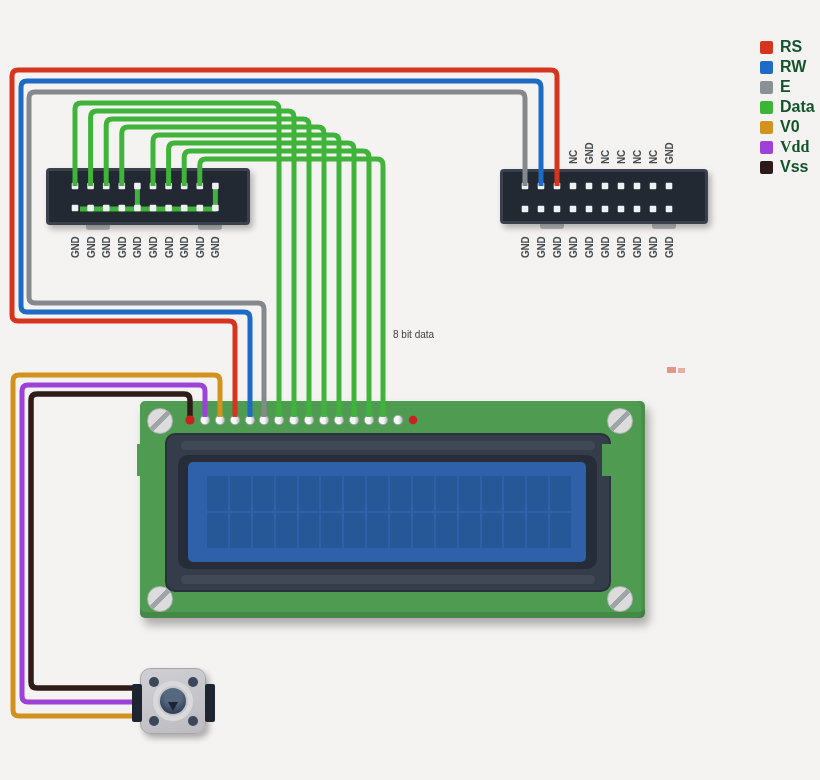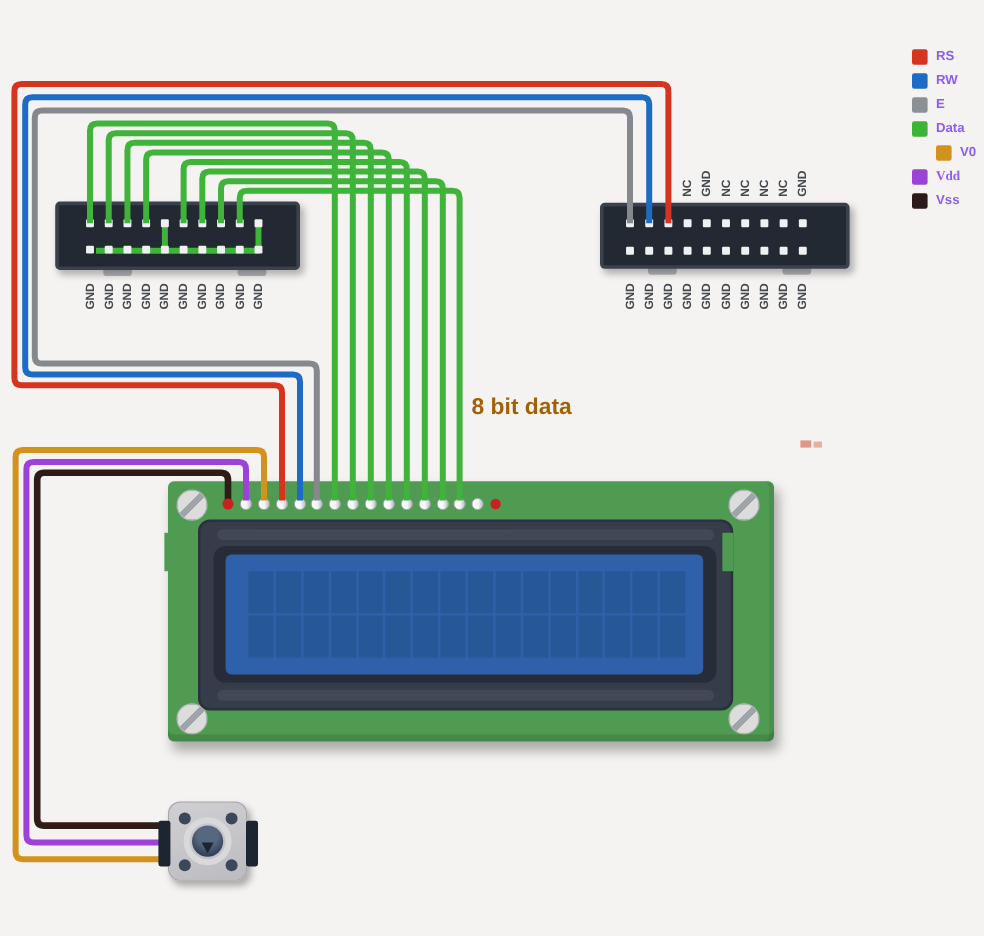--- a/index.html
+++ b/index.html
@@ -3,21 +3,21 @@
 <meta charset="utf-8">
 <style>
   html,body{margin:0;padding:0;background:#f4f3f1;}
   *{box-sizing:border-box;}
   #canvas{position:relative;width:820px;height:780px;background:#f4f3f1;overflow:hidden;
           font-family:"Liberation Sans","DejaVu Sans",sans-serif;}
 
   
   .legend-item{position:absolute;left:760px;display:flex;align-items:center;gap:7px;height:16px;}
   .legend-swatch{width:13px;height:13px;border-radius:2px;flex:0 0 auto;}
-  .legend-label{font-size:11px;font-weight:600;color:#8b5cf6;line-height:14px;}
+  .legend-label{font-size:16px;font-weight:600;color:#14532d;line-height:14px;}
 
   
   .idc{position:absolute;background:#232933;border:3px solid #3a414d;border-radius:4px;
        box-shadow:3px 4px 6px rgba(0,0,0,.28);z-index:1;}
   .idc-tab{position:absolute;background:#b6b8bb;border-radius:0 0 3px 3px;z-index:0;}
 
   
   .vlabel{position:absolute;transform:rotate(-90deg);transform-origin:0 0;
           font-size:10px;font-weight:600;letter-spacing:-0.2px;color:#45494e;
           white-space:nowrap;line-height:11px;z-index:2;}
@@ -43,21 +43,21 @@
   .pot-tab{position:absolute;width:10px;height:38px;top:15px;background:#1d2530;border-radius:2px;}
   .pot-screw{position:absolute;width:10px;height:10px;border-radius:50%;background:#3c4759;}
   .pot-ring{position:absolute;left:12px;top:12px;width:40px;height:40px;border-radius:50%;
             border:5px solid #d9d9db;background:transparent;}
   .pot-knob{position:absolute;left:19px;top:19px;width:26px;height:26px;border-radius:50%;
             background:radial-gradient(circle at 50% 30%,#56687e 0 38%,#33415a 75%,#2b374e 100%);}
   .pot-pointer{position:absolute;left:27px;top:33px;width:0;height:0;
                border-left:5px solid transparent;border-right:5px solid transparent;
                border-top:9px solid #1a2434;}
 
-  .anno-green{position:absolute;font-size:19px;font-weight:700;color:#a16207;z-index:2;}
+  .anno-green{position:absolute;font-size:10px;font-weight:400;color:#404040;z-index:2;}
   .anno-red{position:absolute;font-size:15px;font-weight:700;color:#d8492f;z-index:7;text-align:center;}
   .wm{position:absolute;background:#cf4a33;z-index:2;}
 
   svg.wires{position:absolute;left:0;top:0;z-index:5;pointer-events:none;}
 </style>
 </head>
 <body>
 
 <div id="canvas">
 
@@ -71,21 +71,21 @@
         <span class="legend-label">RW</span>
       </div>
       <div class="legend-item" style="top: 79px;">
         <span class="legend-swatch" style="background: rgb(139, 144, 149);"></span>
         <span class="legend-label">E</span>
       </div>
       <div class="legend-item" style="top: 99px;">
         <span class="legend-swatch" style="background: rgb(60, 180, 54);"></span>
         <span class="legend-label">Data</span>
       </div>
-      <div class="legend-item" style="top: 119px; margin-left: 20px;">
+      <div class="legend-item" style="top: 119px;">
         <span class="legend-swatch" style="background: rgb(210, 146, 29);"></span>
         <span class="legend-label">V0</span>
       </div>
       <div class="legend-item" style="top: 139px; font-family: Liberation Serif, serif;">
         <span class="legend-swatch" style="background: rgb(156, 66, 217);"></span>
         <span class="legend-label">Vdd</span>
       </div>
       <div class="legend-item" style="top: 159px; text-align: center;">
         <span class="legend-swatch" style="background: rgb(44, 26, 24);"></span>
         <span class="legend-label">Vss</span>

